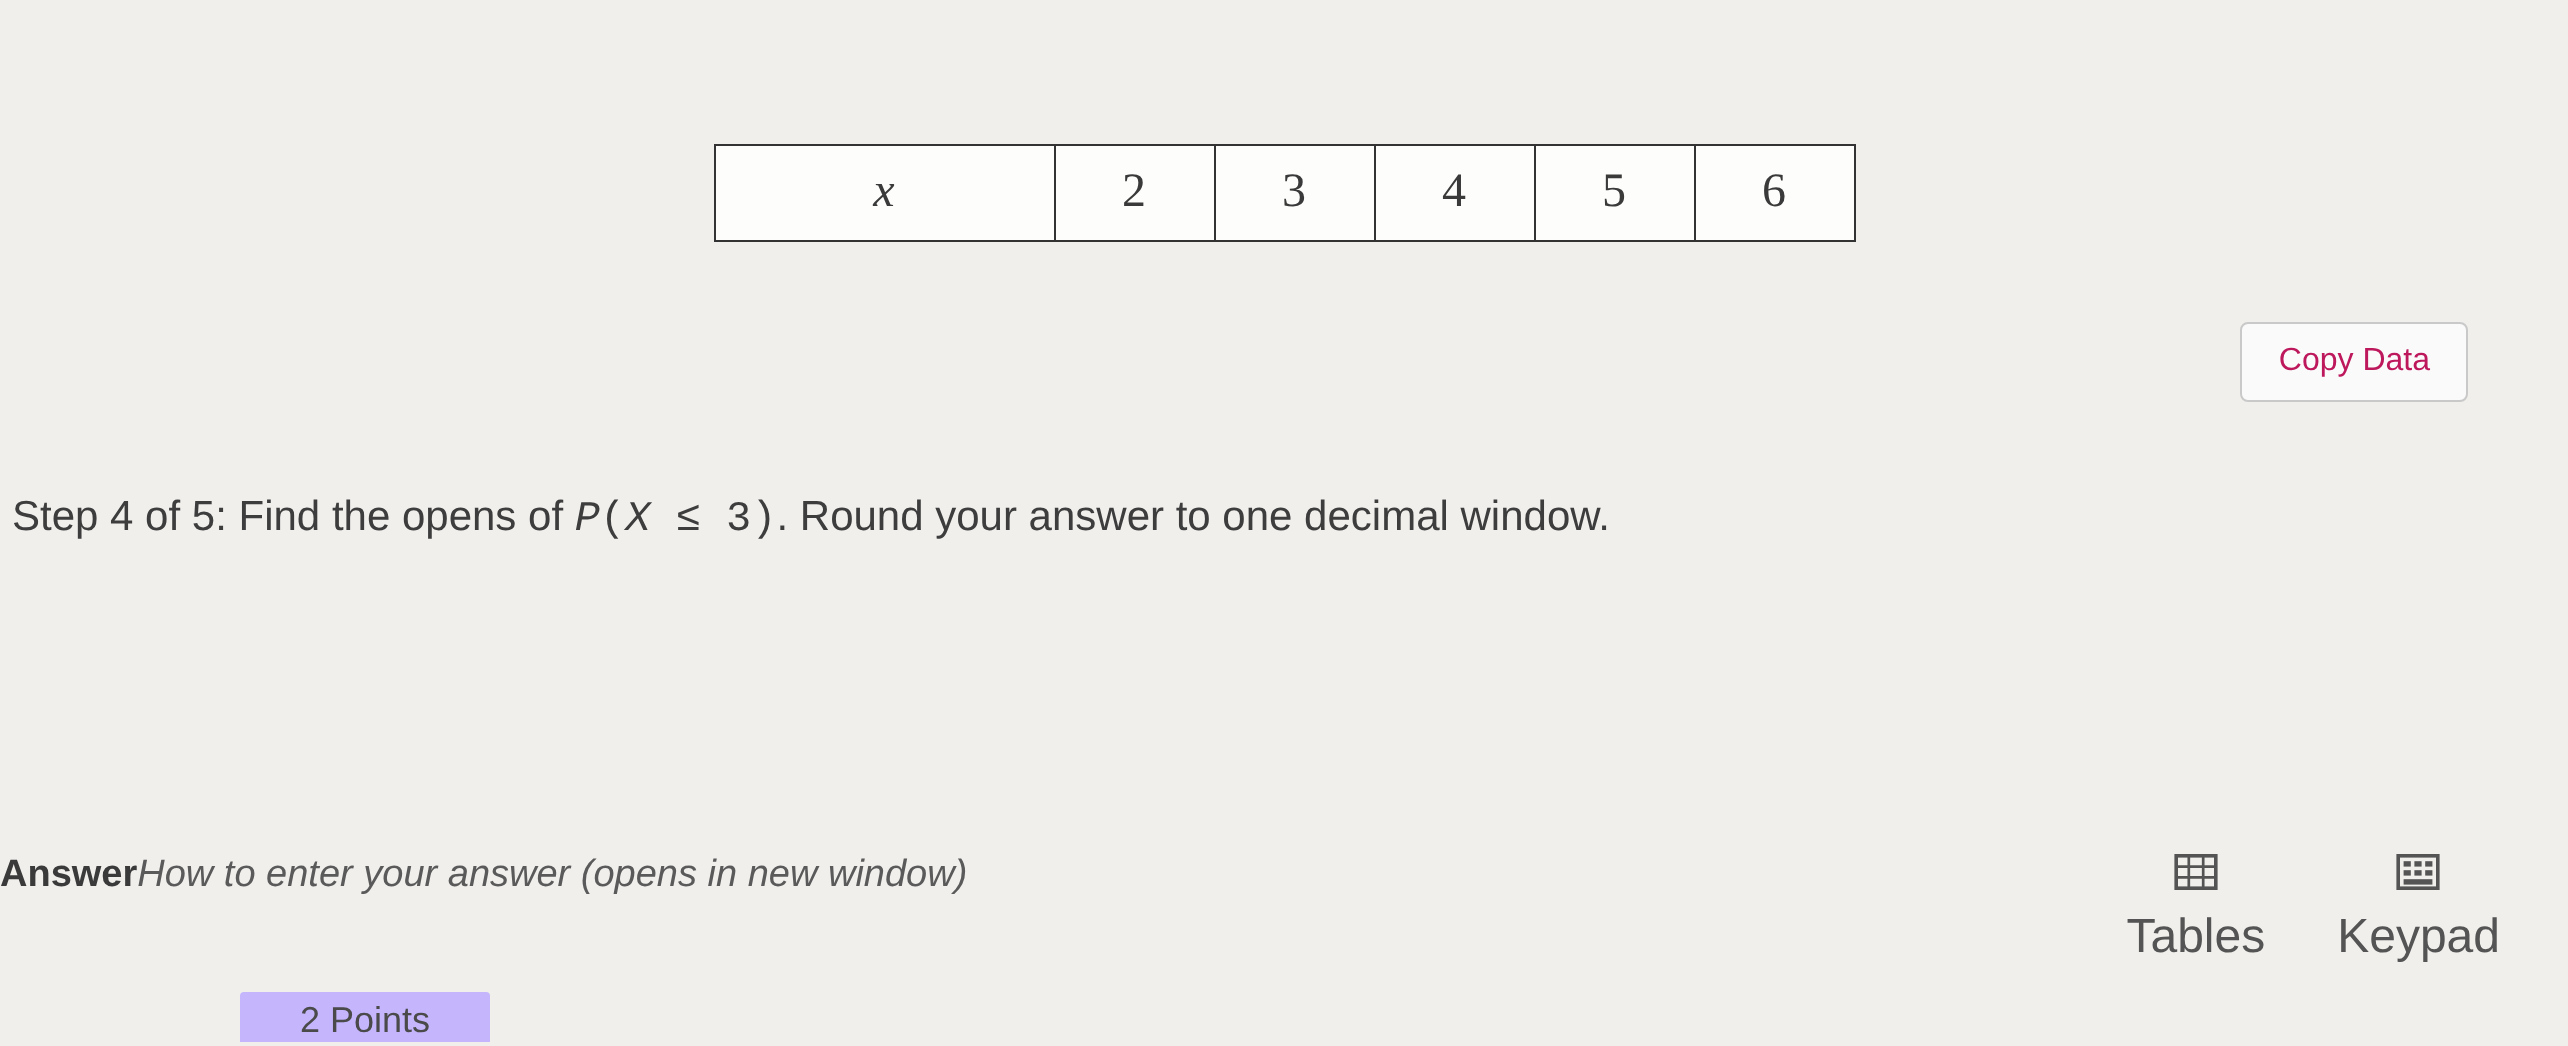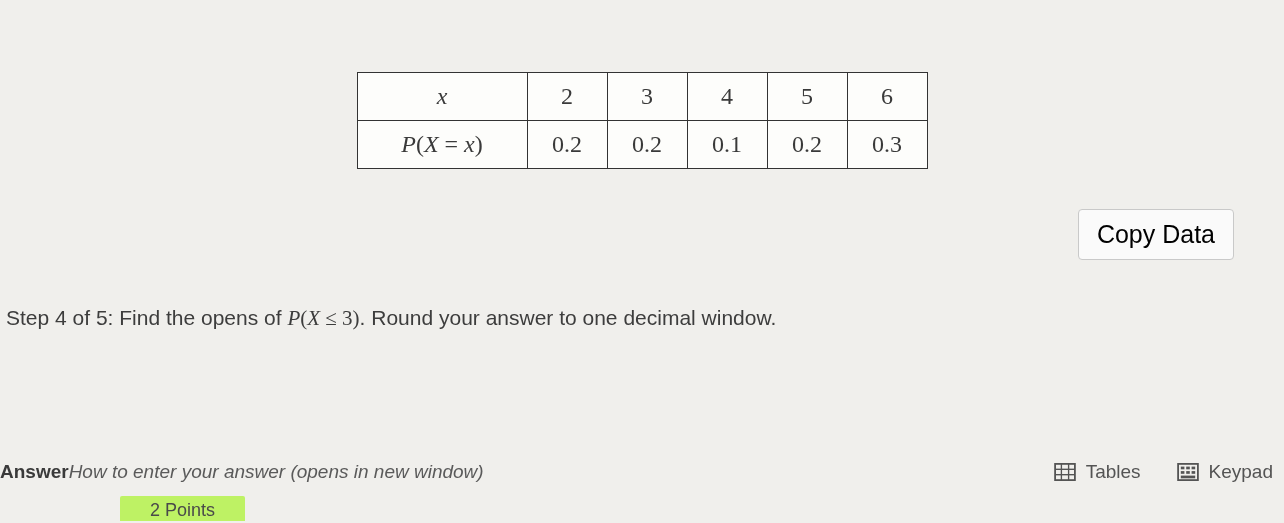--- a/index.html
+++ b/index.html
@@ -45,51 +45,51 @@
       display: flex;
       justify-content: flex-end;
       padding-right: 50px;
       margin-top: 40px;
     }
     .copy-data-btn {
       background: #fafafa;
       border: 1px solid #c9c9c9;
       border-radius: 4px;
       padding: 10px 18px;
-      font-size: 25px;
-      color: #000000;
+      font-size: 16px;
+      color: #be185d;
       cursor: pointer;
       font-family: "Segoe UI", Arial, sans-serif;
     }
     .step-line {
       margin-top: 46px;
       margin-left: 6px;
       font-size: 21px;
       color: #3d3d3d;
       font-family: "Segoe UI", Arial, sans-serif;
     }
     .step-line .bold {
       font-weight: normal;
     }
     .step-line .math {
-      font-family: Liberation Serif, serif;
+      font-family: Liberation Mono, monospace;
       font-style: italic;
     }
     .step-line .math .paren {
       font-style: normal;
     }
     .answer-row {
       position: absolute;
       bottom: 40px;
       left: 0;
       right: 0;
       display: flex;
       justify-content: space-between;
       padding-left: 0;
-      padding-right: 11px;
+      padding-right: 34px;
     }
     .answer-left {
       font-size: 19px;
       color: #3d3d3d;
     }
     .answer-left .ans-label {
       font-weight: bold;
       color: #3a3a3a;
     }
     .answer-left .ans-hint {
@@ -98,41 +98,42 @@
     }
     .answer-right {
       display: flex;
       align-items: center;
       gap: 36px;
     }
     .tool-link {
       display: inline-flex;
       align-items: center;
       gap: 10px;
-      font-size: 19px;
+      font-size: 24px;
       color: #545454;
       cursor: pointer;
+      flex-direction: column;
     }
     .tool-link svg {
       width: 22px;
       height: 18px;
       fill: #545454;
     }
     .bottom-row {
       position: absolute;
       bottom: 2px;
       left: 0;
       right: 0;
       display: flex;
       justify-content: space-between;
       align-items: flex-end;
       padding-right: 18px;
     }
     .points-pill {
-      background: #bef264;
+      background: #c4b5fd;
       color: #4a4a4a;
       font-size: 18px;
       padding: 4px 30px 0 30px;
       margin-left: 120px;
       border-radius: 2px 2px 0 0;
     }
     .kbd-shortcuts {
       font-size: 19px;
       color: #545454;
       cursor: pointer;
@@ -144,30 +145,20 @@
 <div class="table-container">
   <table class="prob-table">
     <tbody>
         <tr class="row1">
       <td class="col-label">x</td>
       <td class="col-val">2</td>
       <td class="col-val">3</td>
       <td class="col-val">4</td>
       <td class="col-val">5</td>
       <td class="col-val">6</td>
-    </tr>
-    <tr class="row2">
-      <td class="col-label">
-        <span style="font-style:italic;">P</span>(<span style="font-style:italic;">X</span> = <span style="font-style:italic;">x</span>)
-      </td>
-      <td class="col-val">0.2</td>
-      <td class="col-val">0.2</td>
-      <td class="col-val">0.1</td>
-      <td class="col-val">0.2</td>
-      <td class="col-val">0.3</td>
     </tr>
   </tbody>
     </table>
 </div>
 
 <div class="copy-data-row">
   <button class="copy-data-btn">Copy Data</button>
 </div>
 
 <div class="step-line">

